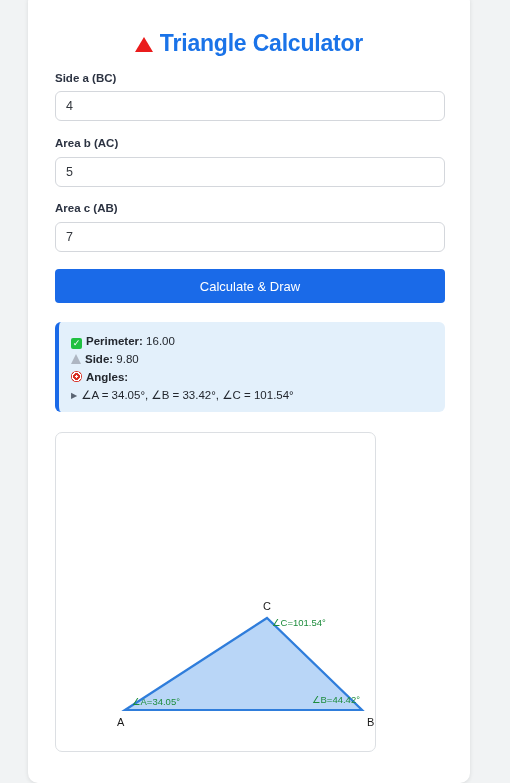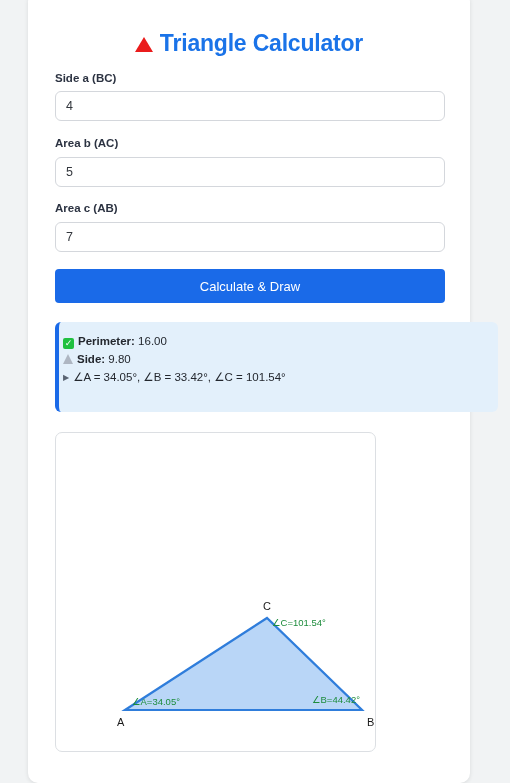--- a/index.html
+++ b/index.html
@@ -83,27 +83,27 @@
     border-radius: 4px;
     color: #ffffff;
     font-family: Liberation Sans, sans-serif;
     font-size: 13px;
     cursor: pointer;
   }
   .result-panel {
     position: absolute;
     left: 27px;
     top: 330px;
-    width: 443px;
+    width: 390px;
     height: 90px;
     box-sizing: border-box;
     background: #e3f0fb;
     border-left: 4px solid #1a6ae8;
     border-radius: 6px;
-    padding: 10px 12px 0 4px;
+    padding: 10px 12px 0 12px;
   }
   .result-line {
     font-size: 11.5px;
     color: #23272e;
     line-height: 18px;
     white-space: nowrap;
   }
   .result-line .lbl { font-weight: bold; }
   .badge-check {
     display: inline-block;
@@ -187,20 +187,23 @@
     <button class="calc-button">Calculate &amp; Draw</button>
 
     <div class="result-panel">
       <div class="result-line">
         <span class="badge-check">✓</span><span class="lbl">Perimeter:</span>
         <span>16.00</span>
       </div>
       <div class="result-line">
         <span class="badge-ruler"></span><span class="lbl">Side:</span>
         <span>9.80</span>
+      </div>
+      <div class="result-line">
+        <span class="badge-target"></span><span class="lbl">Angles:</span>
       </div>
       <div class="result-line">
         <span class="badge-arrow">▶</span><span>∠A = 34.05°, ∠B = 33.42°, ∠C = 101.54°</span>
       </div>
     </div>
 
     <div class="canvas-card">
       <svg class="canvas-svg" width="319" height="318" viewBox="0 0 319 318">
         <polygon id="tri-shape" fill="#b9d6f7" stroke="#2f7ddb" stroke-width="2.2" points="69,277 306,277 211,185"></polygon>
         <text class="vertex-label" id="vlabel-0" x="61" y="293" fill="#1a1a1a">A</text>

